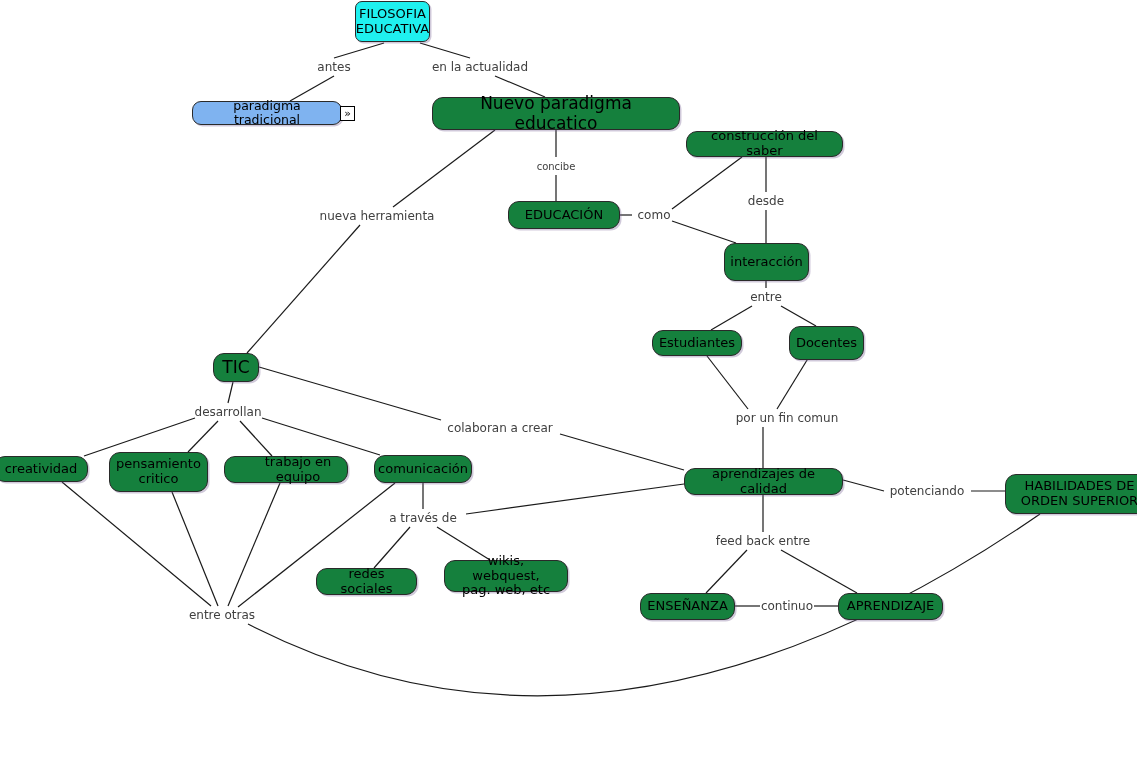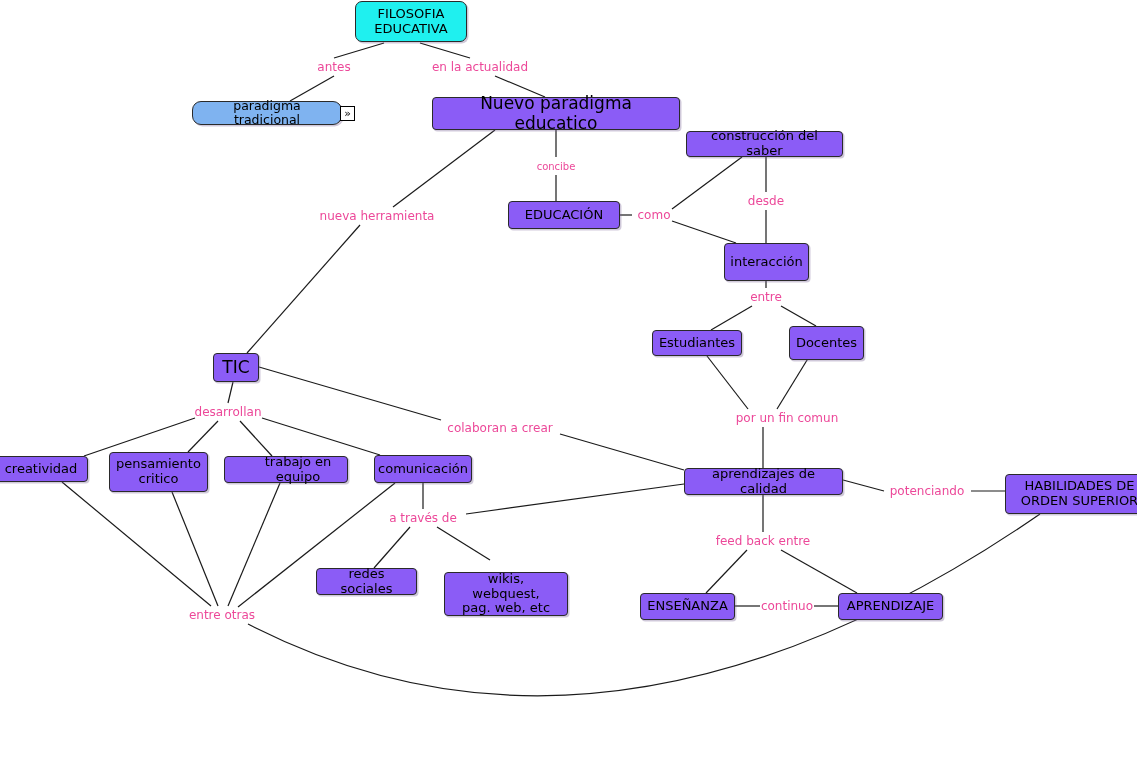--- a/index.html
+++ b/index.html
@@ -1,26 +1,26 @@
 <!DOCTYPE html>
 <html><head>
 <meta charset="utf-8">
 <style>
   html,body{margin:0;padding:0;background:#ffffff;}
   body{width:1137px;height:767px;overflow:hidden;font-family:"DejaVu Sans","Liberation Sans",sans-serif;}
   #map{position:relative;width:1137px;height:767px;background:#fff;}
   svg#edges{position:absolute;left:0;top:0;width:1137px;height:767px;}
   svg#edges line,svg#edges path{stroke:#1a1a1a;stroke-width:1.2;fill:none;}
-  .node{position:absolute;box-sizing:border-box;border:1.3px solid #2a2a2a;border-radius:4px;
-        background:#8b5cf6;color:#000;display:flex;align-items:center;justify-content:center;
+  .node{position:absolute;box-sizing:border-box;border:1.3px solid #2a2a2a;border-radius:11px;
+        background:#15803d;color:#000;display:flex;align-items:center;justify-content:center;
         text-align:center;line-height:1.12;padding:2px 8px;white-space:pre-line;
         box-shadow:1.5px 1.5px 0 rgba(120,100,150,.35);}
   .node.cyan{background:#1ff0ef;border-radius:7px;}
   .node.blue{background:#7fb3f0;border-radius:9px;}
-  .lbl{position:absolute;color:#ec4899;background:transparent;white-space:nowrap;
+  .lbl{position:absolute;color:#404040;background:transparent;white-space:nowrap;
        transform:translate(-50%,-50%);text-align:right;}
   .expand{position:absolute;box-sizing:border-box;width:15px;height:15px;border:1.2px solid #000;
           background:#fff;display:flex;align-items:center;justify-content:center;
           font-size:11px;line-height:1;color:#000;}
 </style>
 </head>
 <body>
 
 <div id="map">
   <svg id="edges" viewBox="0 0 1137 767">
@@ -61,38 +61,38 @@
       <line x1="843" y1="480" x2="884" y2="491"></line>
       <line x1="971" y1="491" x2="1005" y2="491"></line>
       <line x1="763" y1="495" x2="763" y2="532"></line>
       <line x1="747" y1="550" x2="706" y2="593"></line>
       <line x1="781" y1="550" x2="857" y2="593"></line>
       <line x1="735" y1="606" x2="760" y2="606"></line>
       <line x1="814" y1="606" x2="838" y2="606"></line>
       <path d="M 248,624 Q 610,810 1040,514"></path>
     </svg>
   <div id="nodes">
-      <div class="node cyan" style="left: 355px; top: 1px; width: 112px; height: 41px; font-size: 13px;"><span>FILOSOFIA
+      <div class="node cyan" style="left: 355px; top: 1px; width: 75px; height: 41px; font-size: 13px;"><span>FILOSOFIA
 EDUCATIVA</span></div>
       <div class="node blue" style="left: 192px; top: 101px; width: 150px; height: 24px; font-size: 12.5px;"><span>paradigma tradicional</span></div>
       <div class="expand" style="left: 340px; top: 105.5px;">»</div>
       <div class="node " style="left: 432px; top: 97px; width: 248px; height: 33px; font-size: 17px;"><span>Nuevo paradigma educatico</span></div>
       <div class="node " style="left: 508px; top: 201px; width: 112px; height: 28px; font-size: 13px;"><span>EDUCACIÓN</span></div>
       <div class="node " style="left: 686px; top: 131px; width: 157px; height: 26px; font-size: 13px;"><span>construcción del saber</span></div>
       <div class="node " style="left: 724px; top: 243px; width: 85px; height: 38px; font-size: 13px;"><span>interacción</span></div>
       <div class="node " style="left: 652px; top: 330px; width: 90px; height: 26px; font-size: 13px;"><span>Estudiantes</span></div>
       <div class="node " style="left: 789px; top: 326px; width: 75px; height: 34px; font-size: 13px; justify-content: center;"><span>Docentes</span></div>
       <div class="node " style="left: 213px; top: 353px; width: 46px; height: 29px; font-size: 17px;"><span>TIC</span></div>
       <div class="node " style="left: -6px; top: 456px; width: 94px; height: 26px; font-size: 13px;"><span>creatividad</span></div>
       <div class="node " style="left: 109px; top: 452px; width: 99px; height: 40px; font-size: 13px;"><span>pensamiento
 critico</span></div>
       <div class="node " style="left: 224px; top: 456px; width: 124px; height: 27px; font-size: 13px; padding-left: 32px;"><span>trabajo en equipo</span></div>
       <div class="node " style="left: 374px; top: 455px; width: 98px; height: 28px; font-size: 13px;"><span>comunicación</span></div>
       <div class="node " style="left: 316px; top: 568px; width: 101px; height: 27px; font-size: 13px;"><span>redes sociales</span></div>
-      <div class="node " style="left: 444px; top: 560px; width: 124px; height: 44px; font-size: 13px; margin-top: 12px;"><span>wikis, webquest,
+      <div class="node " style="left: 444px; top: 560px; width: 124px; height: 32px; font-size: 13px;"><span>wikis, webquest,
 pag. web, etc</span></div>
       <div class="node " style="left: 684px; top: 468px; width: 159px; height: 27px; font-size: 13px;"><span>aprendizajes de calidad</span></div>
       <div class="node " style="left: 1005px; top: 474px; width: 149px; height: 40px; font-size: 13px;"><span>HABILIDADES DE
 ORDEN SUPERIOR</span></div>
       <div class="node " style="left: 640px; top: 593px; width: 95px; height: 27px; font-size: 13px;"><span>ENSEÑANZA</span></div>
       <div class="node " style="left: 838px; top: 593px; width: 105px; height: 27px; font-size: 13px;"><span>APRENDIZAJE</span></div>
     </div>
   <div id="labels">
       <div class="lbl" style="left: 334px; top: 67px; font-size: 12px;">antes</div>
       <div class="lbl" style="left: 480px; top: 67px; font-size: 12px;">en la actualidad</div>

